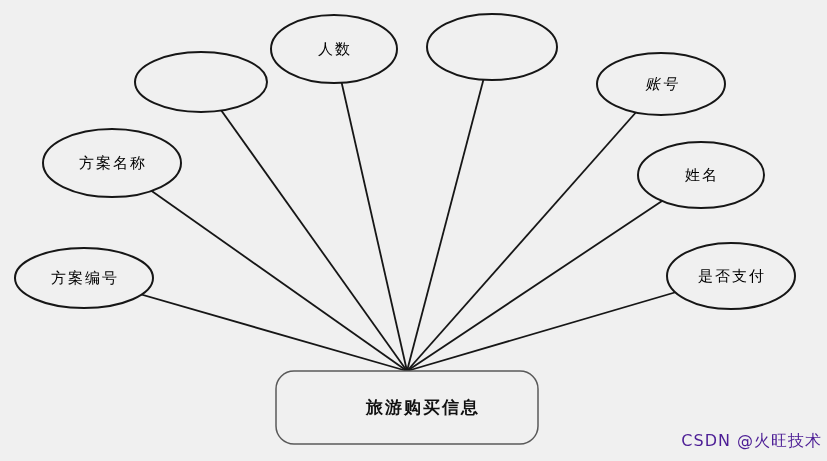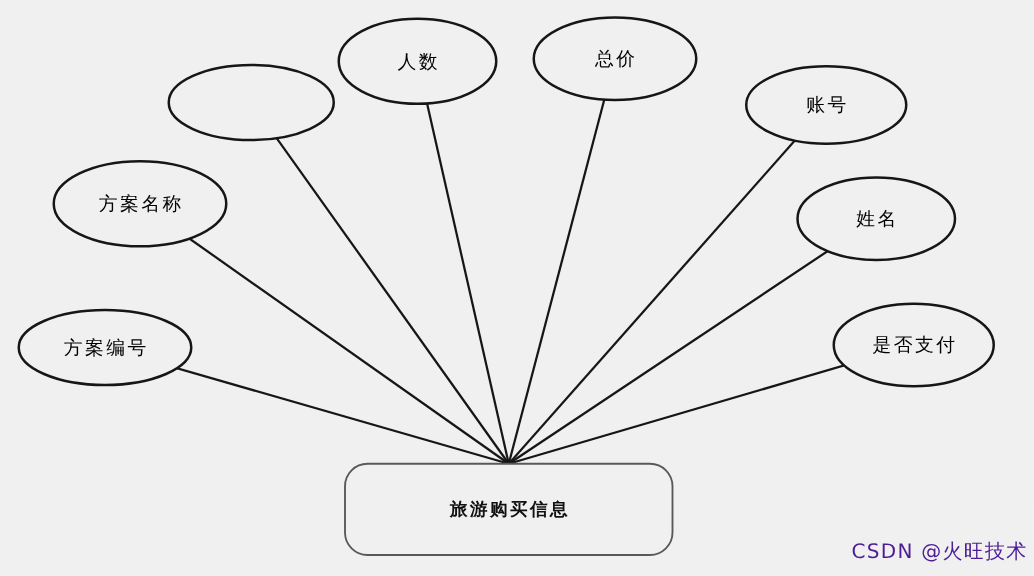--- a/index.html
+++ b/index.html
@@ -28,27 +28,28 @@
     text-indent: 2px;
     color: #000000;
     white-space: nowrap;
     pointer-events: none;
   }
   .entity-label {
     position: absolute;
     display: flex;
     align-items: center;
     justify-content: center;
-    font-size: 14px;
+    font-size: 17px;
     font-weight: bold;
     letter-spacing: 2px;
     text-indent: 2px;
     color: #111111;
     white-space: nowrap;
     pointer-events: none;
+    padding-left: 15px;
   }
   .watermark {
     position: absolute;
     right: 5px;
     bottom: 9px;
     font-size: 16px;
     letter-spacing: 1px;
     white-space: nowrap;
     pointer-events: none;
   }
@@ -74,17 +75,16 @@
       <ellipse cx="661" cy="84" rx="64" ry="31" fill="#f0f0f0" stroke="#161616" stroke-width="2"></ellipse>
       <ellipse cx="701" cy="175" rx="63" ry="33" fill="#f0f0f0" stroke="#161616" stroke-width="2"></ellipse>
       <ellipse cx="731" cy="276" rx="64" ry="33" fill="#f0f0f0" stroke="#161616" stroke-width="2"></ellipse>
       <rect x="276" y="371" width="262" height="73" rx="18" ry="18" fill="#f0f0f0" stroke="#595959" stroke-width="1.5"></rect>
     </svg>
   <div class="entity-label" id="entity-label" style="left: 276px; top: 371px; width: 262px; height: 73px;">旅游购买信息</div>
   <div class="watermark" id="watermark" style="color: #4c1d95;">CSDN @火旺技术</div>
 <div class="attr-label" style="left: 43px; top: 129px; width: 138px; height: 68px;">方案名称</div>
     <div class="attr-label" style="left: 15px; top: 248px; width: 138px; height: 60px;">方案编号</div>
     <div class="attr-label" style="left: 271px; top: 15px; width: 126px; height: 68px;">人数</div>
-    <div class="attr-label" style="left: 427px; top: 14px; width: 130px; height: 66px;">总价</div>
-    <div class="attr-label" style="left: 597px; top: 53px; width: 128px; height: 62px;">账号</div>
+    <div class="attr-label" style="left: 597px; top: 53px; width: 128px; height: 62px; font-style: italic;">账号</div>
     <div class="attr-label" style="left: 638px; top: 142px; width: 126px; height: 66px;">姓名</div>
     <div class="attr-label" style="left: 667px; top: 243px; width: 128px; height: 66px;">是否支付</div>
   </div>
 
 </body></html>

